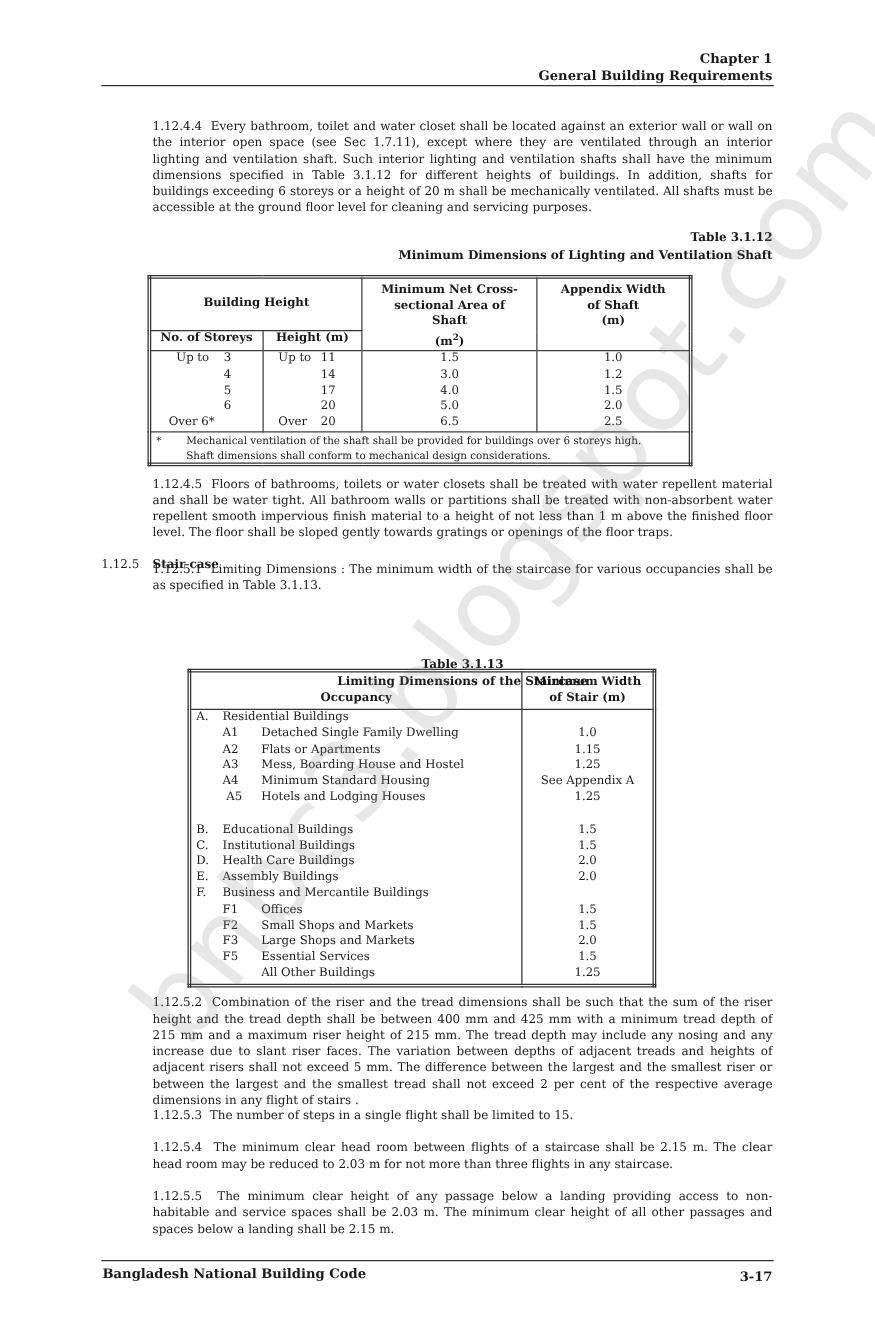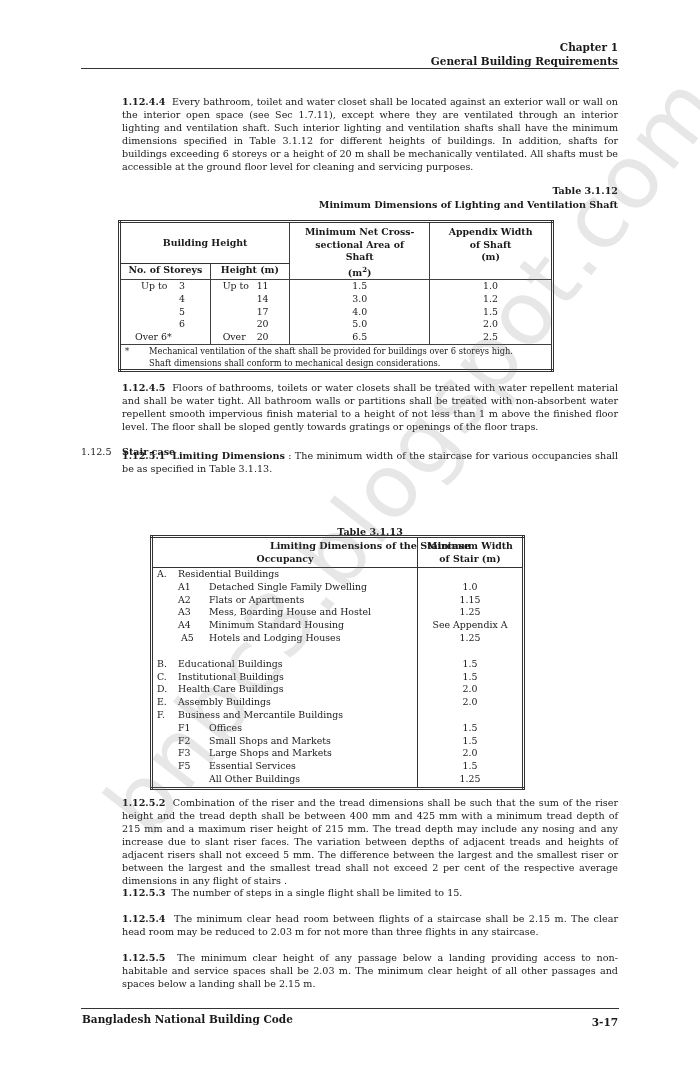--- a/index.html
+++ b/index.html
@@ -5,21 +5,21 @@
   html, body { margin:0; padding:0; background:#ffffff; }
   body { width:700px; height:1071px; position:relative; overflow:hidden;
          font-family:"DejaVu Serif", "Liberation Serif", serif; color:#1a1a1a; }
   .page { position:absolute; left:0; top:0; width:700px; height:1071px; }
   .hdr { position:absolute; right:82px; top:40px; text-align:right; font-weight:bold; font-size:10.5px; line-height:14px; }
   .hdr-line { position:absolute; left:81px; top:68px; width:538px; border-top:1px solid #333; }
   .ftr-line { position:absolute; left:81px; top:1008px; width:538px; border-top:1px solid #333; }
   .ftr-left { position:absolute; left:82px; top:1013px; font-weight:bold; font-size:10.5px; }
   .ftr-right { position:absolute; right:82px; top:1016px; font-weight:bold; font-size:10.5px; }
   .para { position:absolute; left:122px; width:496px; font-size:9.6px; line-height:13px; text-align:justify; }
-  .para b { font-weight:bold; }
+  .para b { font-weight:normal; }
   .tcap { position:absolute; left:122px; width:496px; text-align:center; font-weight:bold; font-size:9.6px; line-height:14px; }
   .sec-num { position:absolute; left:81px; font-size:9.6px; }
   .sec-title { position:absolute; left:122px; font-weight:bold; font-size:9.6px; }
 
   
   .t1 { position:absolute; left:118px; top:220px; width:436px; border:3px double #333; border-collapse:collapse; font-size:9.4px; }
   .t1 td { border:1px solid #404040; padding:0; vertical-align:top; }
   .t1 .h { font-weight:bold; text-align:center; line-height:12.5px; }
   .t1 .num { text-align:center; }
   .t1 .foot td { font-size:8.3px; line-height:12px; }

